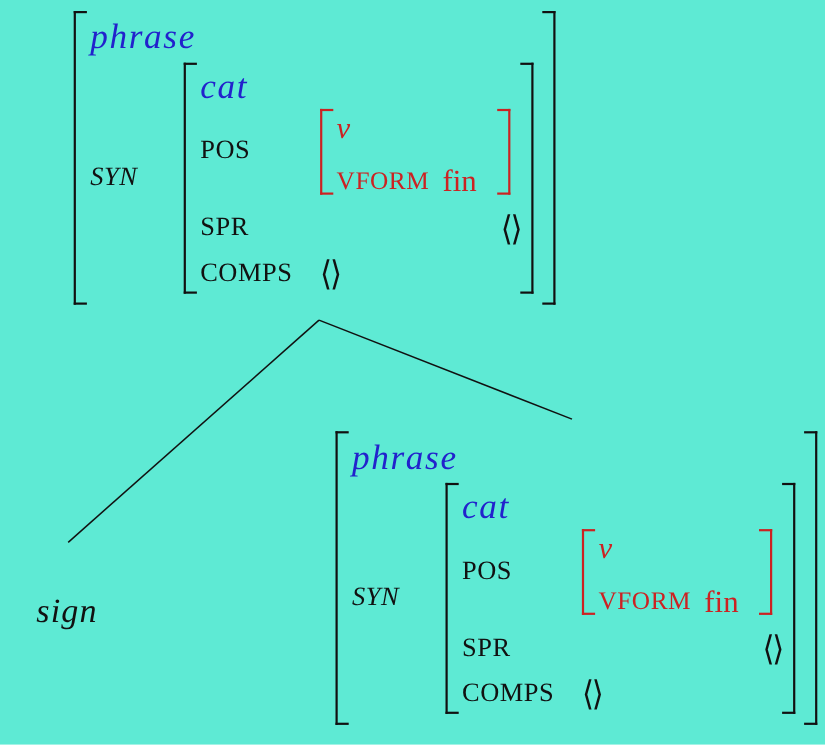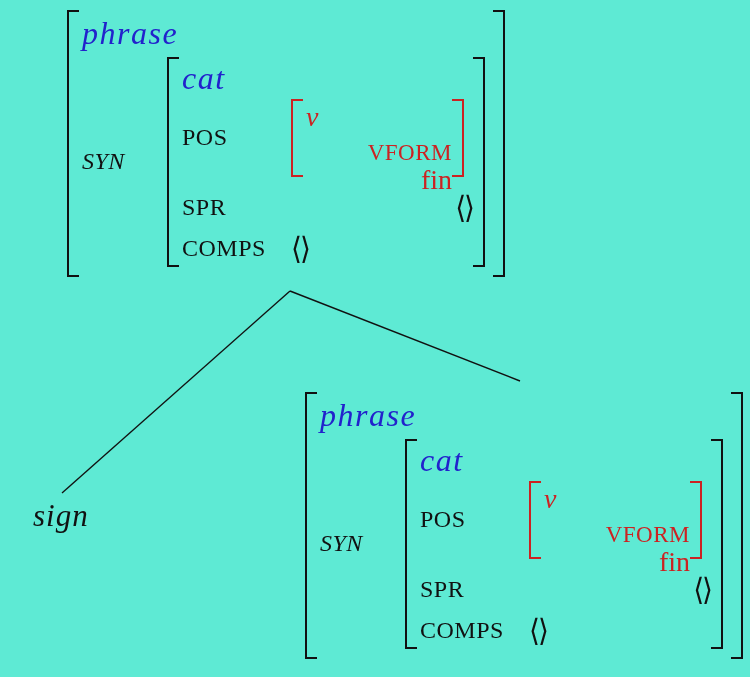--- a/index.html
+++ b/index.html
@@ -41,36 +41,36 @@
   .row-pos{margin-top:2px;}
   .row-spr{margin-top:16px;height:30px;justify-content:space-between;}
   .row-comps{margin-top:11px;height:30px;}
 
   .avm-red{width:173px;height:78px;color:#cc2222;}
   .body-red{flex:1;display:flex;flex-direction:column;padding:3px 0 0 3px;}
   .red-type{
     font-style:italic;font-size:28px;line-height:30px;height:30px;
     color:#cc2222;
   }
-  .row-vform{margin-top:8px;height:30px;display:flex;align-items:flex-end;flex-direction:column;}
+  .row-vform{margin-top:20px;height:30px;display:flex;align-items:flex-start;}
   .attr-red{font-size:23px;letter-spacing:0.5px;color:#cc2222;white-space:nowrap;}
   .val-red{
     font-size:28px;line-height:1;color:#cc2222;
     margin-left:12px;white-space:nowrap;
   }
   .angles{
     font-family:"DejaVu Sans",sans-serif;
     font-size:28px;line-height:1;letter-spacing:-2px;
     transform:scaleY(1.1);transform-origin:center;
     color:#111;
   }
   
   #tree-svg{position:absolute;left:0;top:0;}
   .leaf-label{
-    position:absolute;left:33px;top:498px;
+    position:absolute;left:33px;top:537px;
     font-style:italic;font-size:31px;letter-spacing:1px;color:#111;
   }
 </style>
 </head>
 <body>
 
 <div id="canvas">
 
   <svg id="tree-svg" width="750" height="677" viewBox="0 0 750 677">
     <line x1="290" y1="291" x2="62" y2="493" stroke="#111" stroke-width="1.4"></line>

